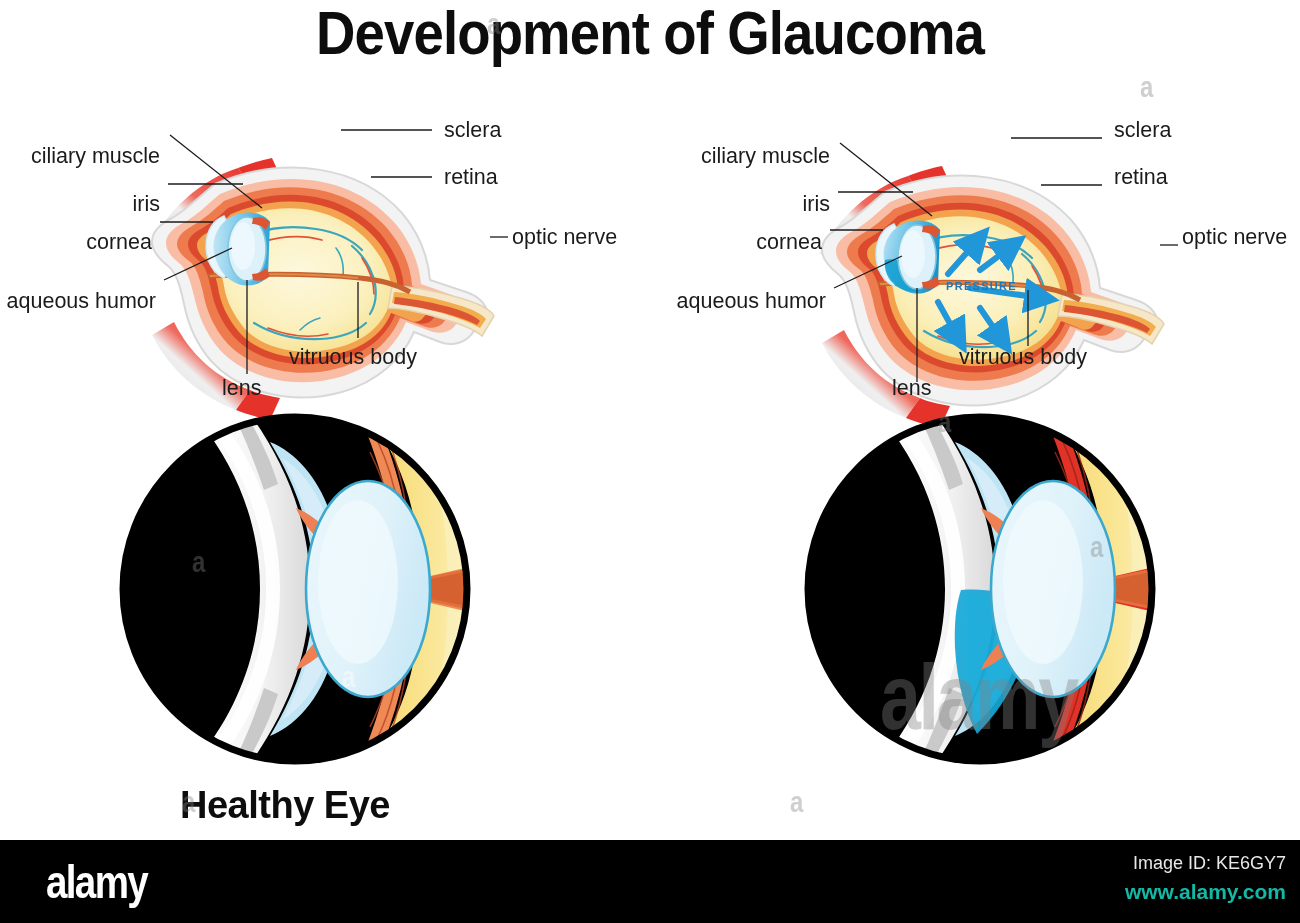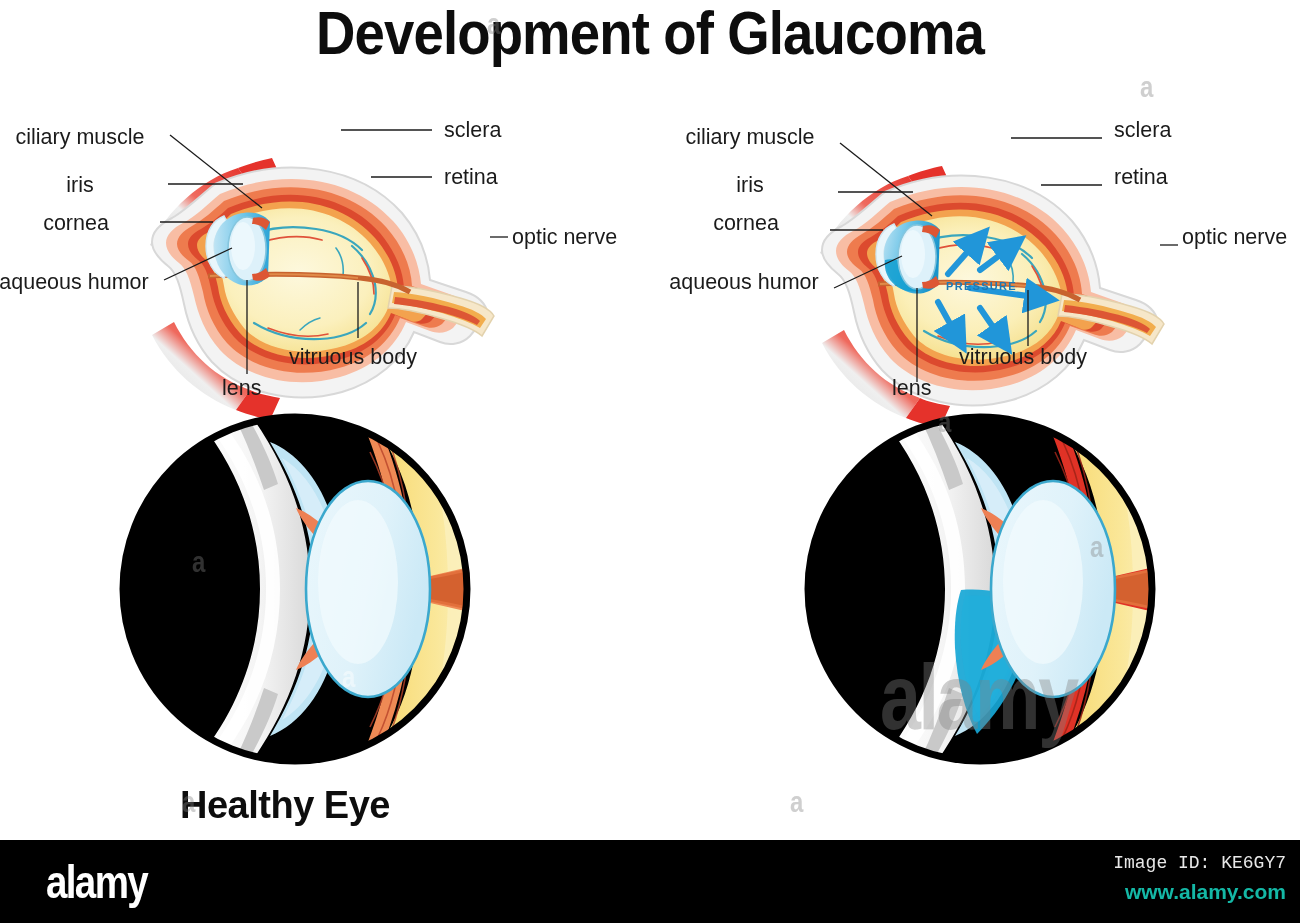--- a/index.html
+++ b/index.html
@@ -26,21 +26,21 @@
   }
 
   .label {
     position:absolute;
     font-size:21.5px;
     line-height:24px;
     color:#1b1b1b;
     white-space:nowrap;
     font-family:"Liberation Sans", sans-serif;
   }
-  .label.r { text-align:center; }
+  .label.r { text-align:right;margin-top:19px; }
 
   .caption {
     position:absolute;
     font-size:38px;
     font-weight:bold;
     color:#0d0d0d;
     white-space:nowrap;
     letter-spacing:-0.5px;
   }
 
@@ -56,21 +56,21 @@
   .amy-logo {
     position:absolute; left:46px; top:14px;
     color:#ffffff; font-size:47px; font-weight:bold;
     letter-spacing:-2px;
     transform:scaleX(0.82); transform-origin:left top;
     font-family:"Liberation Sans", sans-serif;
   }
   .amy-id {
     position:absolute; right:14px; top:13px;
     color:#e8e8e8; font-size:18px;
-    font-family:Liberation Mono, monospace;
+    font-family:Liberation Sans, sans-serif;
   }
   .amy-url {
     position:absolute; right:14px; top:40px;
     color:#14b8a6; font-size:21px; font-weight:bold;
     font-family:"Liberation Sans", sans-serif;
   }
 
   .wm {
     position:absolute;
     color:rgba(128,128,128,0.38);

